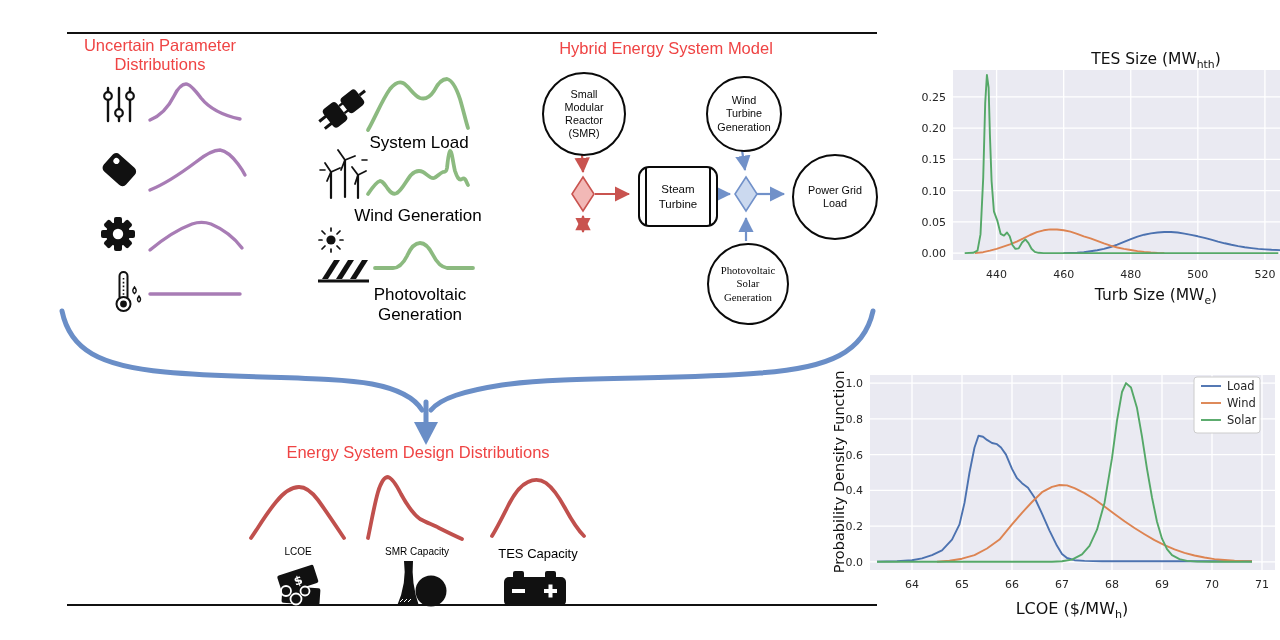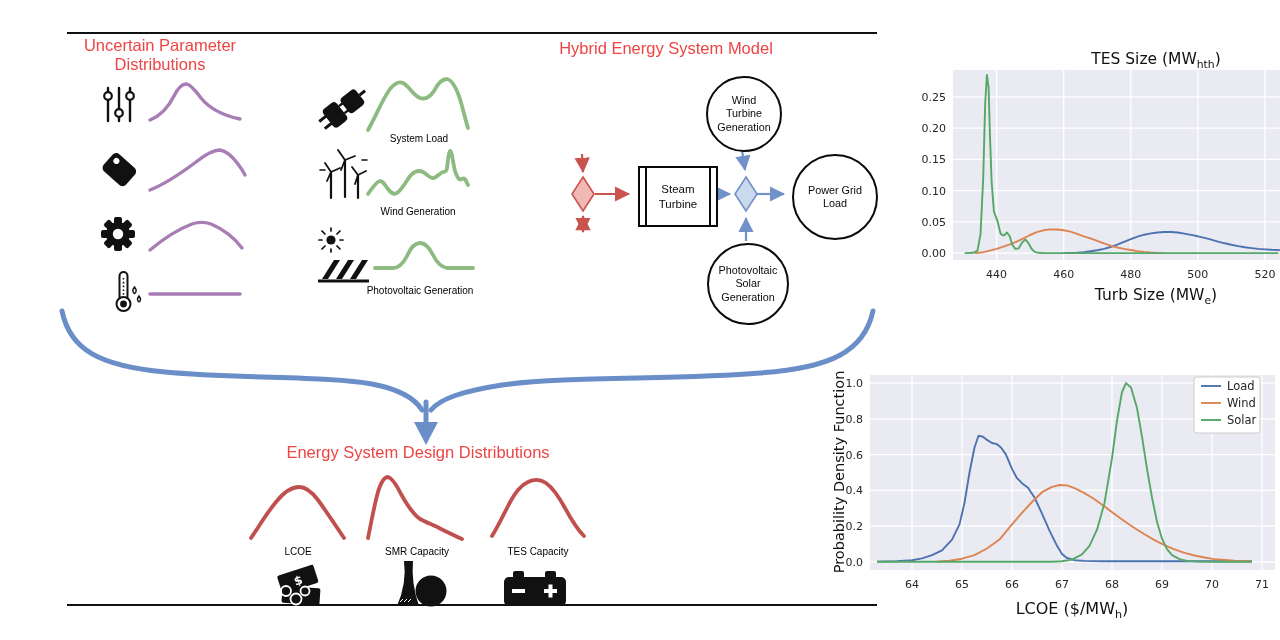--- a/index.html
+++ b/index.html
@@ -1,21 +1,21 @@
 <!DOCTYPE html>
 <html><head>
 <meta charset="utf-8">
 <style>
   html,body{margin:0;padding:0;background:#ffffff;}
   .canvas{position:relative;width:1280px;height:640px;background:#fff;overflow:hidden;
           font-family:"Liberation Sans",sans-serif;color:#0a0a0a;}
   svg.layer{position:absolute;left:0;top:0;}
   .abs{position:absolute;}
   .sec-title{font-size:16.5px;text-align:center;white-space:pre-line;line-height:1.18;color:#ef4444;}
-  .curve-label{font-size:10px;text-align:center;color:#000;}
+  .curve-label{font-size:17px;text-align:center;color:#000;}
   .circle-node{position:absolute;border:2px solid #0a0a0a;border-radius:50%;background:#fff;
                display:flex;align-items:center;justify-content:center;text-align:center;
                font-size:10.8px;line-height:1.22;white-space:pre-line;}
   .box-node{position:absolute;border:2px solid #0a0a0a;background:#fff;
             display:flex;align-items:center;justify-content:center;text-align:center;
             font-size:11.5px;line-height:1.3;white-space:pre-line;}
   .steam::before,.steam::after{content:"";position:absolute;top:0;bottom:0;width:2px;background:#0a0a0a;}
   .steam::before{left:5px;} .steam::after{right:5px;}
   .chart{position:absolute;font-family:"DejaVu Sans",sans-serif;}
 </style>
@@ -189,34 +189,38 @@
 
   <div class="abs sec-title" style="left:55px;top:36px;width:210px;">Uncertain Parameter
 Distributions</div>
   <div class="abs sec-title" style="left:541px;top:39px;width:250px;">Hybrid Energy System Model</div>
   <div class="abs sec-title" style="left:253px;top:443px;width:330px;">Energy System Design Distributions</div>
 
   <div class="abs curve-label" style="left:349px;top:133px;width:140px;">System Load</div>
   <div class="abs curve-label" style="left:348px;top:206px;width:140px;">Wind Generation</div>
   <div class="abs curve-label" style="left:330px;top:285px;width:180px;text-align:center;">Photovoltaic Generation</div>
 
+  <div class="circle-node" style="left:542px;top:72px;width:80px;height:80px;">Small
+Modular
+Reactor
+(SMR)</div>
   <div class="circle-node" style="left:706px;top:76px;width:72px;height:72px;">Wind
 Turbine
 Generation</div>
-  <div class="box-node steam" style="left:638px;top:166px;width:76px;height:57px;">Steam
+  <div class="box-node steam" style="left:638px;top:166px;width:76px;height:57px;border-radius:11px;">Steam
 Turbine</div>
-  <div class="circle-node" style="left:707px;top:243px;width:78px;height:78px;">Photovoltaic
+  <div class="circle-node" style="left:707px;top:243px;width:78px;height:78px;font-family:Liberation Serif, serif;">Photovoltaic
 Solar
 Generation</div>
   <div class="circle-node" style="left:792px;top:154px;width:82px;height:82px;">Power Grid
 Load</div>
 
   <div class="abs curve-label" style="left:258px;top:546px;width:80px;font-size:10px;">LCOE</div>
   <div class="abs curve-label" style="left:362px;top:546px;width:110px;font-size:10px;">SMR Capacity</div>
-  <div class="abs curve-label" style="left:483px;top:546px;width:110px;font-size:10px;">TES Capacity</div>
+  <div class="abs curve-label" style="left:483px;top:546px;width:110px;font-size:13px;">TES Capacity</div>
 
   <svg class="chart" id="chart-tes" width="360" height="258" viewBox="0 0 360 258" style="left: 920px; top: 48px;">
       <rect x="33" y="22" width="327" height="190" fill="#EAEAF2"></rect>
       <g stroke="#FFFFFF" stroke-width="1.3">
         <line x1="76.6" y1="22" x2="76.6" y2="212"></line>
         <line x1="143.6769230769231" y1="22" x2="143.6769230769231" y2="212"></line>
         <line x1="210.75384615384613" y1="22" x2="210.75384615384613" y2="212"></line>
         <line x1="277.8307692307692" y1="22" x2="277.8307692307692" y2="212"></line>
         <line x1="344.90769230769234" y1="22" x2="344.90769230769234" y2="212"></line>
         <line x1="33" y1="205.125" x2="360" y2="205.125"></line>

